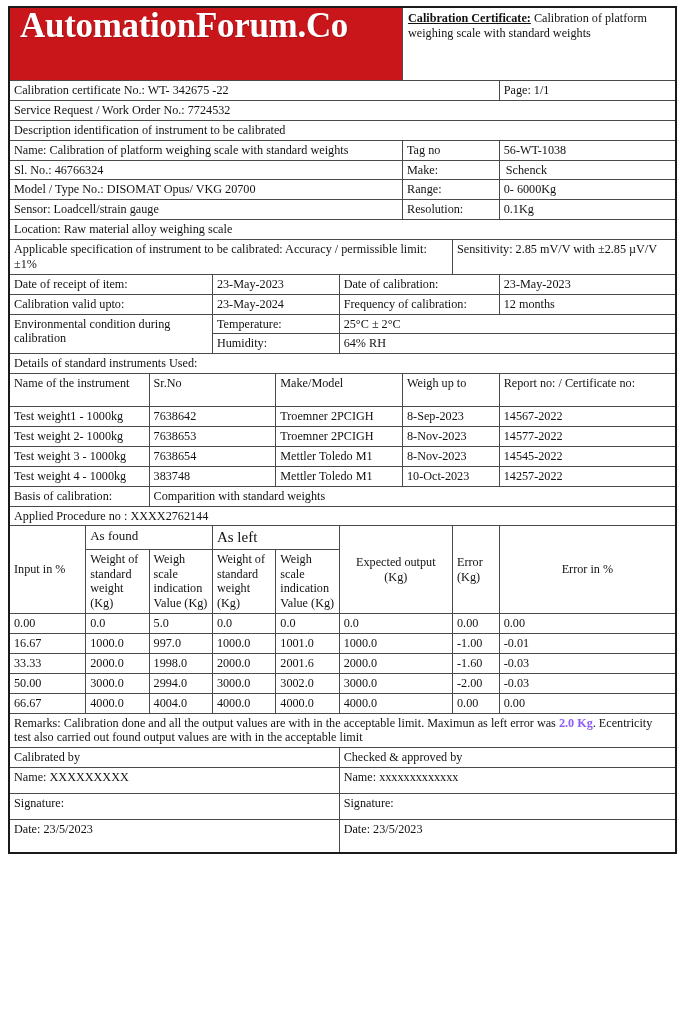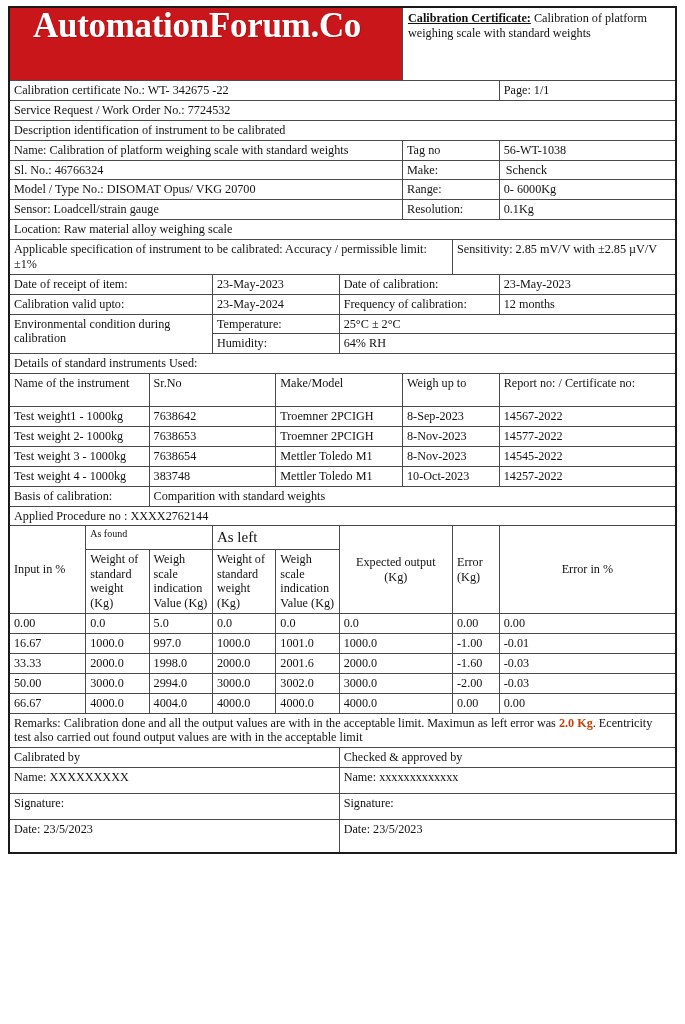--- a/index.html
+++ b/index.html
@@ -51,21 +51,20 @@
   .logo-text {
     font-family: "Liberation Serif", "DejaVu Serif", serif;
     font-weight: bold;
     color: #ffffff;
     font-size: 35px;
     letter-spacing: -0.3px;
     padding-left: 10px;
     line-height: 1;
     white-space: nowrap;
     text-shadow: 1px 1px 0 rgba(0,0,0,0.18);
-    margin-left: 13px;
   }
   .cert-title-cell {
     padding: 3px 5px !important;
     vertical-align: top;
     font-size: 12.4px;
     line-height: 1.30;
   }
   .cert-title-cell .t1 { font-weight: bold; text-decoration: underline; }
   .page-cell { text-align: left; white-space: nowrap; }
   
@@ -84,21 +83,21 @@
     font-size: 11.2px;
     vertical-align: middle;
     line-height: 1.25;
     padding: 3px 2px;
   }
   .remarks-cell {
     font-size: 12.2px;
     line-height: 1.28;
     padding: 3px 5px;
   }
-  .green { color: #c2410c; font-weight: bold; }
+  .green { color: #8b5cf6; font-weight: bold; }
   .sign-head {
     text-align: center;
     font-weight: bold;
     font-size: 13.2px;
     padding: 3px 4px;
   }
   .sign-cell { height: 21px; }
   .tall { height: 28px; }
   .nowrap { white-space: nowrap; }
   .indent { padding-left: 6px !important; }
@@ -247,21 +246,21 @@
     <tr>
       <td colspan="2">Basis of calibration:</td>
       <td colspan="8">Comparition with standard weights</td>
     </tr>
     <tr>
       <td colspan="10">Applied Procedure no  : XXXX2762144</td>
     </tr>
 
     <tr>
       <td rowspan="2" class="colhead b" style="text-align:left;vertical-align:middle">Input in %</td>
-      <td colspan="2" class="ctr b" style="font-size:10px">As found</td>
+      <td colspan="2" class="ctr b" style="font-size:13px">As found</td>
       <td colspan="2" class="ctr b" style="font-size:15px">As  left</td>
       <td rowspan="2" colspan="2" class="colhead b" style="text-align:center;vertical-align:middle">Expected output (Kg)</td>
       <td rowspan="2" class="colhead b" style="text-align:left;vertical-align:middle">Error (Kg)</td>
       <td rowspan="2" colspan="2" class="colhead b" style="text-align:center;vertical-align:middle">Error in %</td>
     </tr>
     <tr class="colhead">
       <td>Weight of standard weight (Kg)</td>
       <td>Weigh scale indication Value (Kg)</td>
       <td>Weight of standard weight (Kg)</td>
       <td>Weigh scale indication Value (Kg)</td>

